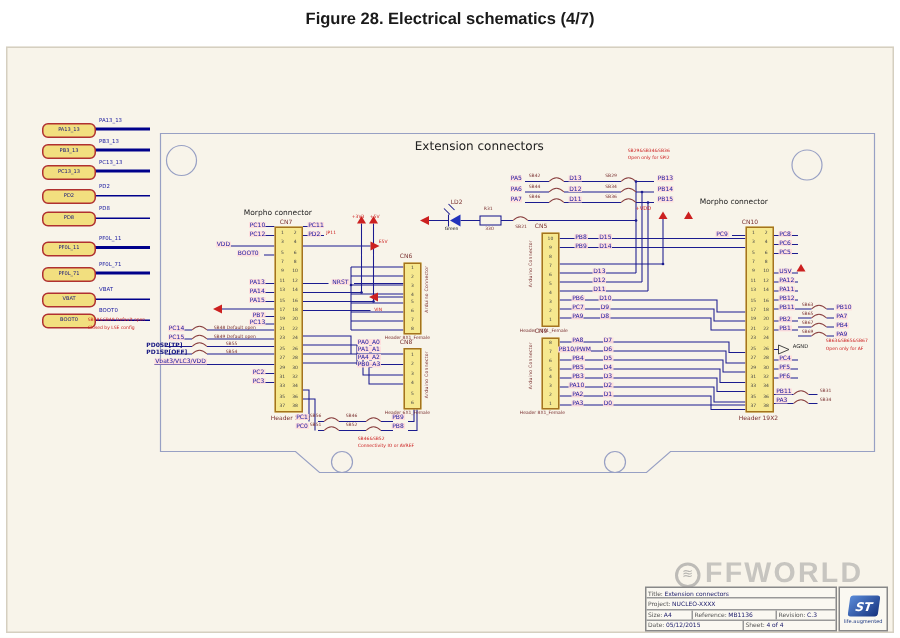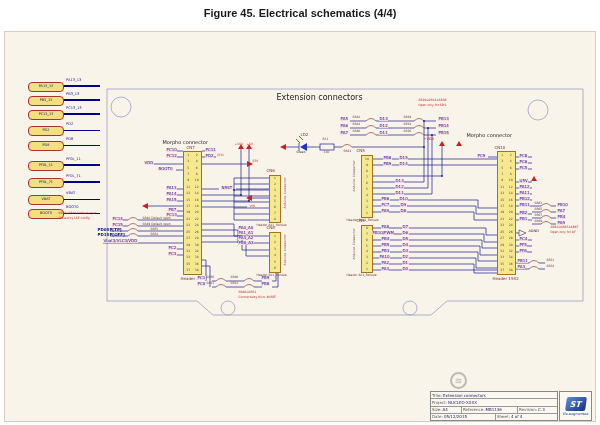--- a/index.html
+++ b/index.html
@@ -36,21 +36,21 @@
   .sttag{font-size:3.4px;color:#16337f;margin-top:1px;}
   
   .wmark{position:absolute;left:450px;top:372px;display:flex;align-items:center;gap:3px;z-index:9;}
   .wcircle{width:17px;height:17px;border:2px solid rgba(140,140,140,.55);border-radius:50%;display:flex;align-items:center;justify-content:center;font-size:9px;color:rgba(140,140,140,.6);box-sizing:border-box;}
   .wtext{font-size:19px;font-weight:bold;letter-spacing:1.5px;color:rgba(150,150,150,.5);font-family:"Liberation Sans",sans-serif;}
 </style>
 </head>
 <body>
 
 <div class="stage">
-  <div class="figtitle">Figure 45. Electrical schematics (4/4)</div>
+  <div class="figtitle">Figure 28. Electrical schematics (4/7)</div>
   <div class="page"></div>
 
   <svg class="layer" width="600" height="425" viewBox="0 0 600 425">
 
     <g stroke="#98a0c4" stroke-width="0.8" fill="none">
       <path d="M107,89H583V301H447L431,315H213L197,301H107Z"></path>
       <circle cx="121" cy="107" r="10"></circle>
       <circle cx="538" cy="110" r="10"></circle>
       <circle cx="228" cy="308" r="7"></circle>
       <circle cx="410" cy="308" r="7"></circle>
@@ -454,14 +454,15 @@
 
   <div class="stlogo">
     <div class="stbox">
         <span>ST</span>
       </div>
     <div class="sttag">life.augmented</div>
   </div>
 
   <div class="wmark">
     <span class="wcircle">≋</span>
+    <span class="wtext">FFWORLD</span>
   </div>
 </div>
 
 </body></html>

